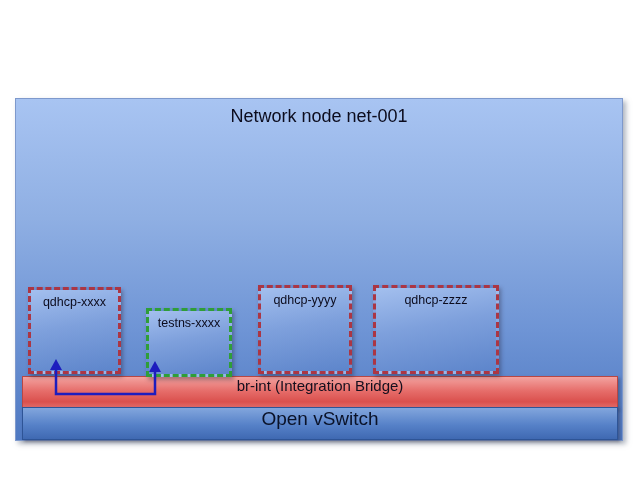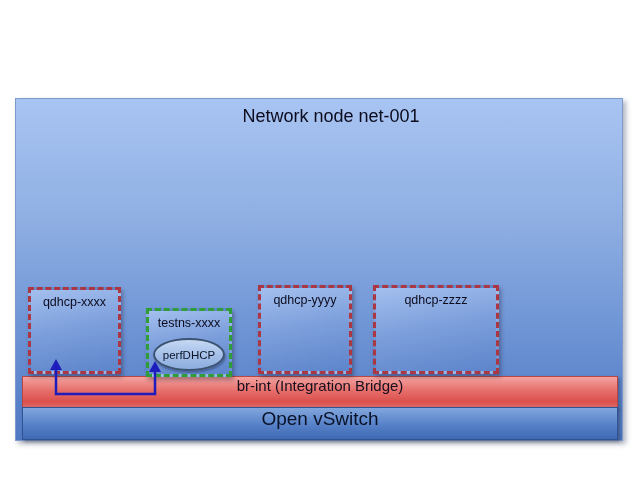--- a/index.html
+++ b/index.html
@@ -15,21 +15,21 @@
   
   .node-box{
     position:absolute;left:15px;top:98px;width:606px;height:341px;
     background:linear-gradient(180deg,#a8c4f2 0%,#8fafe3 35%,#6e94d5 68%,#4e78c1 100%);
     border:1px solid #7e99cc;
     box-shadow:3px 3px 5px rgba(110,120,140,.55);
     z-index:0;
   }
   .node-label{
     position:absolute;top:7px;left:0;width:100%;text-align:center;
-    font-size:18px;color:#0c0c1e;padding-left:12px;
+    font-size:18px;color:#0c0c1e;
   }
   
   .ns-box{
     position:absolute;z-index:2;
     background:linear-gradient(170deg,#a3bfee 0%,#7ea0dc 45%,#5d85cb 100%);
     filter:drop-shadow(2px 3px 2px rgba(30,20,40,.35));
   }
   .ns-box .ns-label{
     position:absolute;top:5px;left:0;width:100%;text-align:center;
     font-size:12.5px;color:#0c0c1e;
@@ -80,21 +80,20 @@
   <div class="node-box">
     <div class="node-label">Network node net-001</div>
   </div>
 
   <div class="ns-box ns-red box-xxxx">
     <div class="ns-label">qdhcp-xxxx</div>
   </div>
 
   <div class="ns-box ns-green box-testns">
     <div class="ns-label">testns-xxxx</div>
-    <div class="proc-ellipse">perfDHCP</div>
   </div>
 
   <div class="ns-box ns-red box-yyyy">
     <div class="ns-label">qdhcp-yyyy</div>
   </div>
 
   <div class="ns-box ns-red box-zzzz">
     <div class="ns-label">qdhcp-zzzz</div>
   </div>
 

